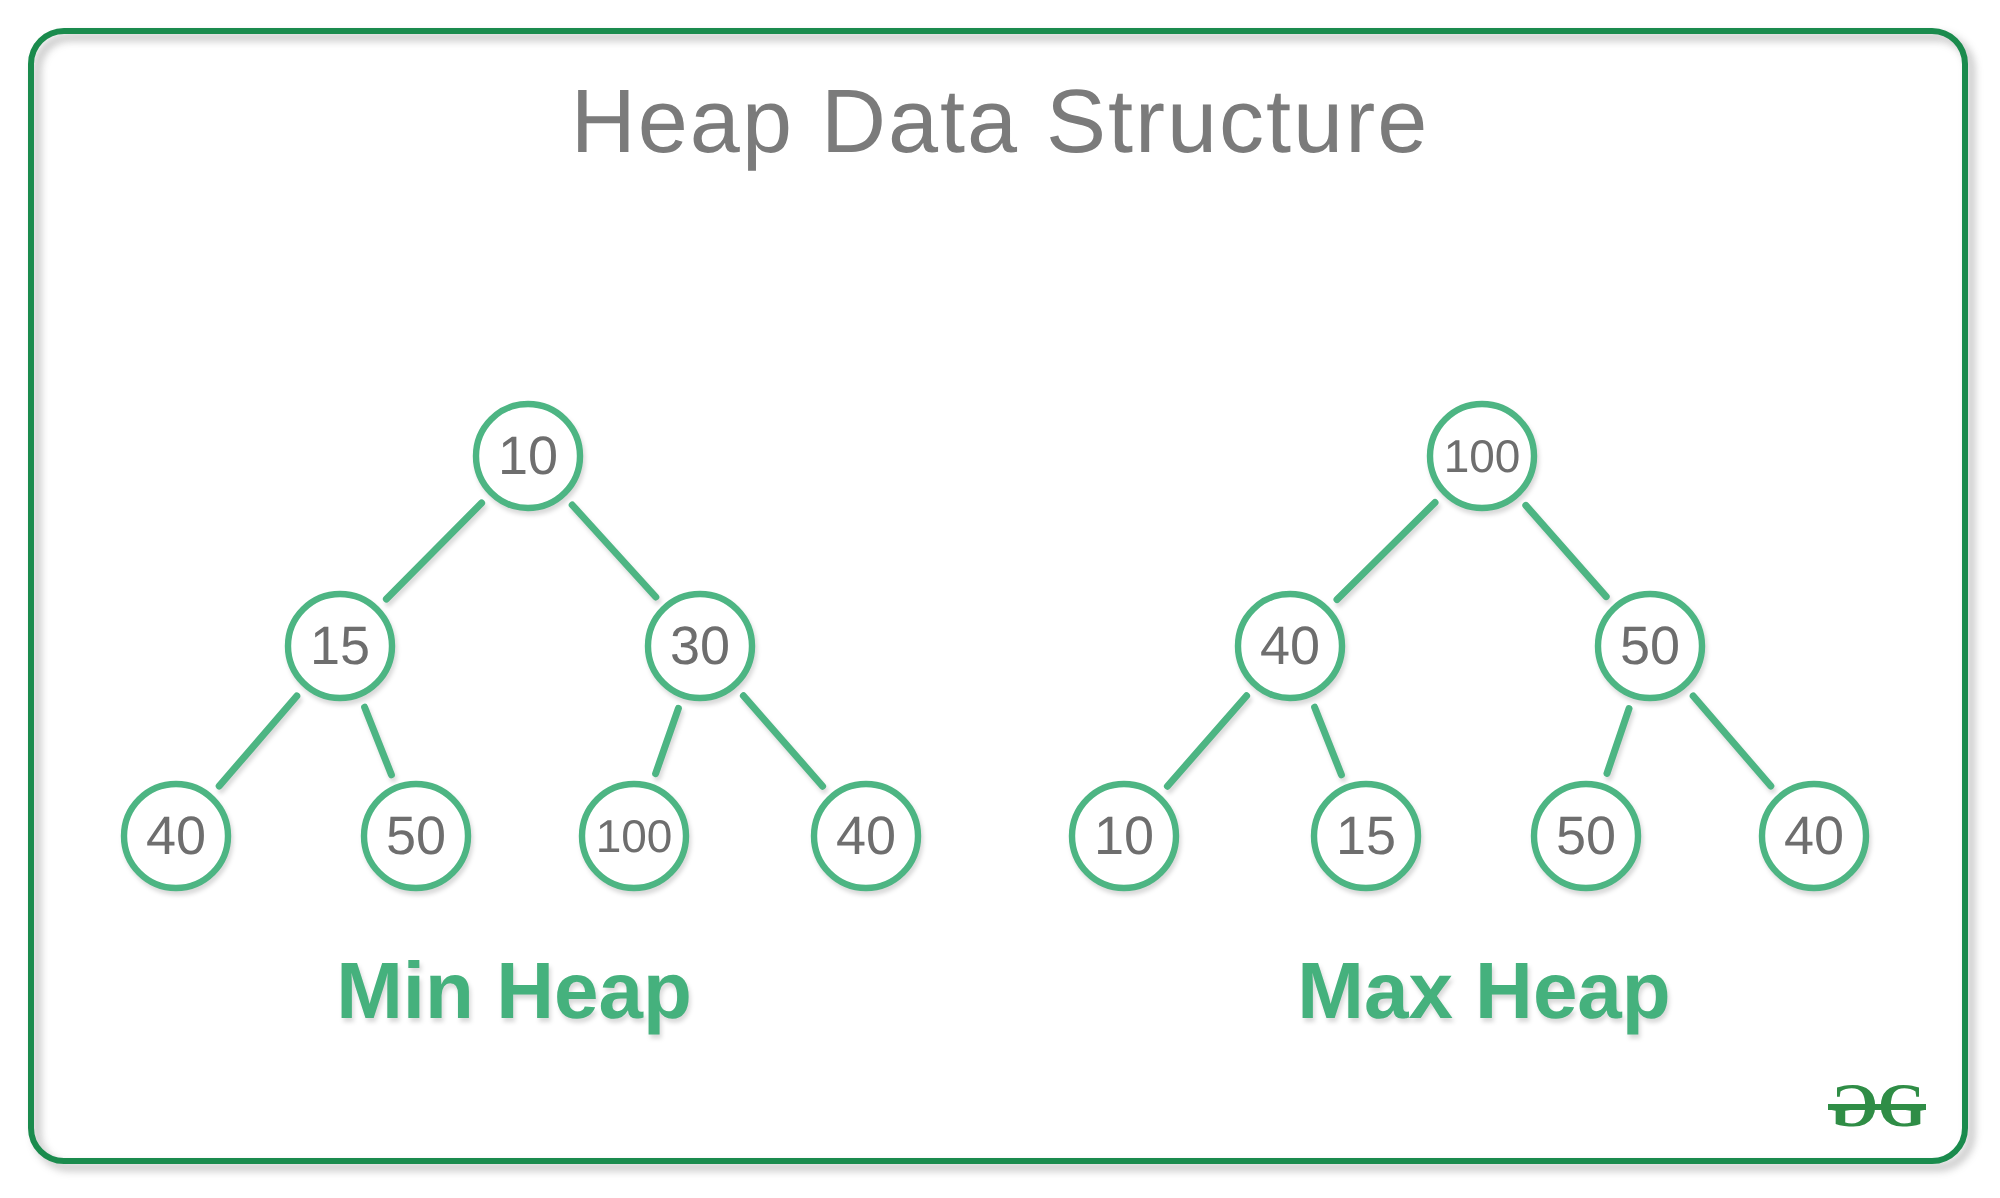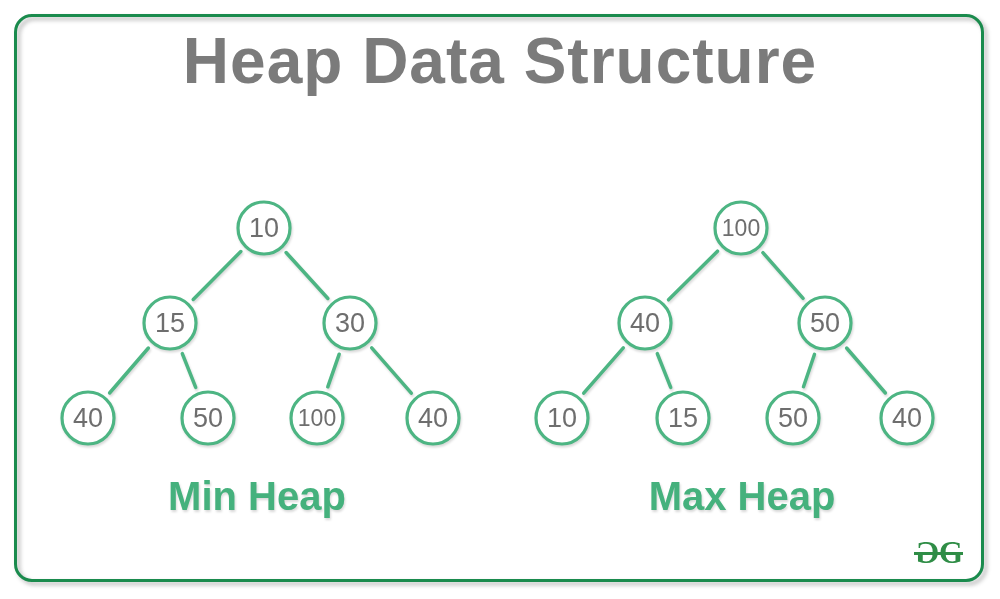--- a/index.html
+++ b/index.html
@@ -13,21 +13,21 @@
     position:absolute;left:14px;top:14px;width:964px;height:562px;
     border:3px solid var(--border-green);
     border-radius:18px;
     background:transparent;
     filter:drop-shadow(3px 3px 2px rgba(90,90,90,0.45));
     pointer-events:none;
   }
   .title{
     position:absolute;left:0;top:16px;width:100%;
     text-align:center;
-    font-size:64px;line-height:90px;font-weight:700;
+    font-size:45px;line-height:90px;font-weight:400;
     color:var(--title-gray);
     letter-spacing:1px;
     white-space:nowrap;
   }
   svg.diagram{
     position:absolute;left:0;top:0;
     filter:drop-shadow(1px 2px 1px rgba(0,0,0,0.15));
   }
   .logo{
     position:absolute;right:38px;top:539px;

